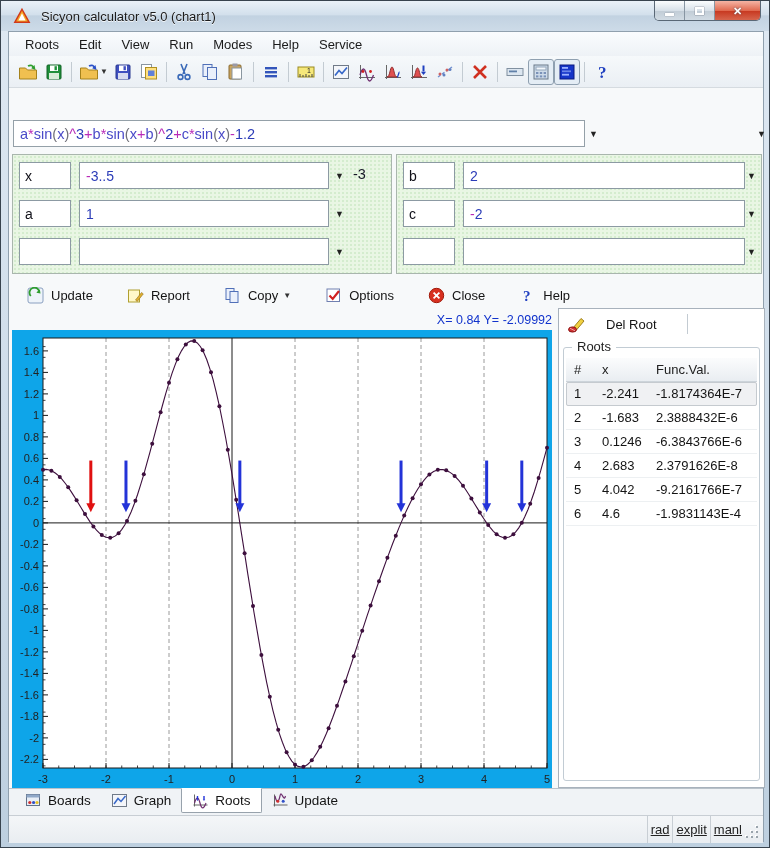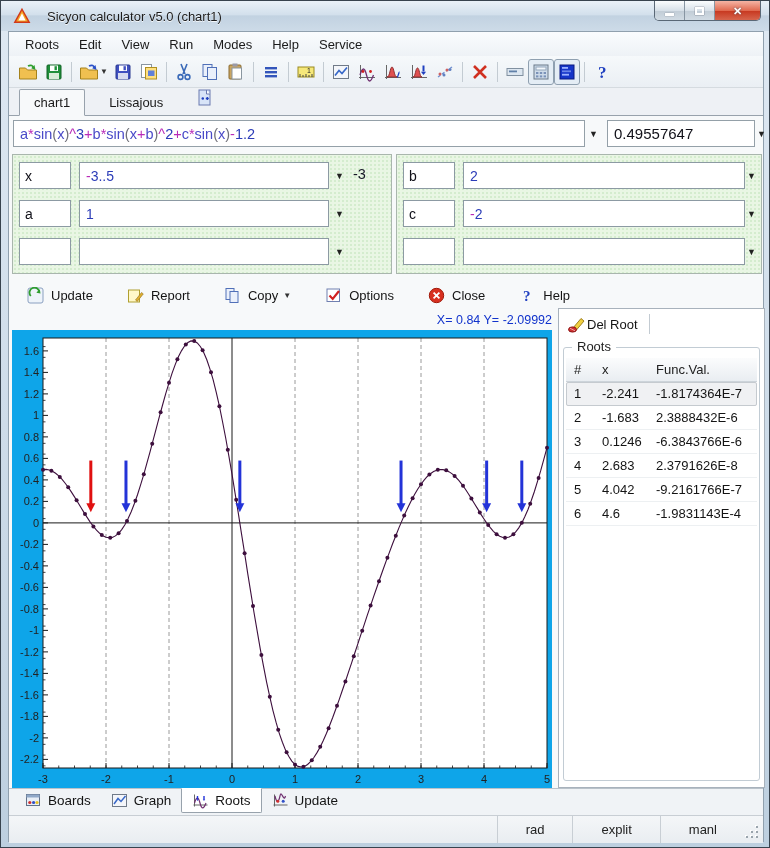--- a/index.html
+++ b/index.html
@@ -1,21 +1,21 @@
 <!DOCTYPE html>
 <html><head>
 <meta charset="utf-8">
 <style>
   html,body{margin:0;padding:0;background:#9aa8b6;font-family:"Liberation Sans",sans-serif;}
   *{box-sizing:border-box;}
   .window{position:relative;width:770px;height:848px;background:linear-gradient(#dfe9f3,#bdcfdf);border:1px solid #38434e;overflow:hidden;}
   .titlebar{position:absolute;left:0;top:0;width:100%;height:30px;display:flex;align-items:center;
     background:linear-gradient(#eaf1f8 0%,#d3e0ec 45%,#c2d2e1 50%,#cddbe8 100%);}
   .title-logo{margin-left:12px;width:18px;height:18px;}
-  .title-text{margin-left:16px;font-size:13px;color:#1c1c1c;text-shadow:0 1px 0 rgba(255,255,255,.8);}
+  .title-text{margin-left:10px;font-size:13px;color:#1c1c1c;text-shadow:0 1px 0 rgba(255,255,255,.8);}
   .win-btns{position:absolute;top:0;right:8px;display:flex;border:1px solid #5a6876;border-top:none;border-radius:0 0 5px 5px;overflow:hidden;height:20px;}
   .win-btn{width:30px;height:20px;display:flex;align-items:center;justify-content:center;
     background:linear-gradient(#fbfdfe,#d7e0e8 48%,#c2cdd7 52%,#d3dde5);border-right:1px solid #8795a2;
     color:#fff;font-size:11px;font-weight:bold;text-shadow:0 0 2px #445;}
   .win-btn.close{width:45px;border-right:none;background:linear-gradient(#f4b4a4,#e06a50 48%,#c83a22 52%,#d86a52);}
   .min-glyph{width:9px;height:3px;background:#fff;box-shadow:0 0 1px #334;margin-top:7px;}
   .max-glyph{width:9px;height:8px;border:2px solid #fff;box-shadow:0 0 1px #334;}
   .client{position:absolute;left:7px;top:30px;width:756px;height:811px;background:#f7f9fa;border:1px solid #90a0ae;}
 
   .menubar{position:absolute;left:0;top:0;width:100%;height:24px;display:flex;align-items:center;
@@ -64,38 +64,38 @@
   .abtn{display:flex;align-items:center;gap:7px;font-size:13px;color:#141414;margin-right:34px;}
   .abtn .acaret{font-size:8px;color:#333;margin-left:-2px;}
 
   .readout{position:absolute;left:0;top:281px;width:543px;text-align:right;font-size:12.5px;color:#1133cc;}
 
   .chart-wrap{position:absolute;left:3px;top:298px;width:540px;height:458px;background:#0ea5e9;}
 
   .syn-id{color:#4a4ac8;}.syn-op{color:#b82cb8;}.syn-num{color:#2b3cb8;}.syn-pa{color:#6f6f78;}
 
   .right-panel{position:absolute;left:549px;top:276px;width:207px;height:480px;background:#fff;border:1px solid #a8b2bc;}
-  .delroot-bar{position:absolute;left:0;top:0;width:100%;height:30px;display:flex;align-items:center;padding-left:8px;gap:1px;font-size:13px;color:#141414;}
+  .delroot-bar{position:absolute;left:0;top:0;width:100%;height:30px;display:flex;align-items:center;padding-left:8px;gap:20px;font-size:13px;color:#141414;}
   .delroot-sep{width:1px;height:20px;background:#c3cbd2;margin-left:10px;}
   .roots-group{position:absolute;left:4px;top:38px;right:4px;bottom:6px;border:1px solid #c2ccd4;border-radius:3px;}
   .roots-legend{position:absolute;left:8px;top:-9px;background:#fff;padding:0 5px;font-size:13px;color:#222;}
   .roots-table{position:absolute;left:2px;top:10px;right:2px;bottom:2px;overflow:hidden;font-size:13px;}
   .rt-header{position:relative;height:24px;background:linear-gradient(#fbfcfd,#e9edf1);border-bottom:1px solid #cdd4da;color:#222;}
   .rt-header span{position:absolute;top:4px;}
   .rt-row{position:relative;height:24px;border-bottom:1px solid #edf0f2;color:#141414;}
   .rt-row span{position:absolute;top:4px;}
   .rt-row.selected{background:#f0f1f3;outline:1px solid #c5cacf;outline-offset:-1px;border-radius:2px;}
   .c0{left:8px;}.c1{left:36px;}.c2{left:90px;}
 
   .bottom-tabs{position:absolute;left:0;top:756px;width:100%;height:27px;display:flex;align-items:flex-start;background:#f0f3f6;border-top:1px solid #b9c2ca;padding-left:6px;}
   .btab{display:flex;align-items:center;gap:6px;font-size:13.5px;color:#141414;padding:3px 10px;margin-top:0;}
   .btab.active{background:#fff;border:1px solid #98a2ac;border-top:1px solid #fff;margin-top:-1px;border-radius:0 0 2px 2px;}
 
   .statusbar{position:absolute;left:0;top:783px;width:100%;height:28px;background:linear-gradient(#f4f6f8,#e9edf1);border-top:1px solid #c8ced4;display:flex;align-items:center;justify-content:flex-end;font-size:13px;color:#222;}
-  .sb-cell{padding:4px 28px;border-left:1px solid #c8ced4;height:100%;display:flex;align-items:center;}
+  .sb-cell{padding:4px 3px;border-left:1px solid #c8ced4;height:100%;display:flex;align-items:center;text-decoration:underline;}
   .grip{width:13px;height:13px;margin:8px 3px 0 2px;position:relative;}
   .grip i{position:absolute;width:2px;height:2px;background:#9aa4ad;box-shadow:-1px -1px 0 #fff;}
 </style>
 </head>
 <body>
 
 <div class="window">
   <div class="titlebar">
     <svg class="title-logo" viewBox="0 0 20 20">
       <path d="M10 2.5L18 17H2z" fill="#f5a623" stroke="#d0391b" stroke-width="1.6"></path>
@@ -279,30 +279,20 @@
           </svg>
         </div>
       <div class="tsep"></div>
       <div class="tbtn">
           <svg width="20" height="20" viewBox="0 0 20 20">
             <text x="6" y="16" font-size="17" font-weight="bold" fill="#2040c0" font-family="Liberation Serif,serif">?</text>
           </svg>
         </div>
     </div>
 
-    <div class="tabbar">
-      <div class="tab active">chart1</div>
-      <div class="tab">Lissajous</div>
-      <div class="newtab"><svg width="19" height="19" viewBox="0 0 19 19">
-            <rect x="4" y="2" width="11" height="15" fill="#d8e4f8" stroke="#6a7ab0"></rect>
-            <path d="M11.5 2v4h3.5" fill="#fff" stroke="#6a7ab0"></path>
-            <path d="M6.5 10.5l2.5 0M7.8 9.2v2.6" stroke="#2040c0" stroke-width="1.3"></path>
-            <path d="M10.8 10.5h3M12.3 9v3" stroke="#2040c0" stroke-width="1.3"></path>
-          </svg></div>
-    </div>
 
     <div class="formula-row">
       <div class="combo f-combo">
           <span class="syn-id">a</span>
           <span class="syn-op">*</span>
           <span class="syn-id">sin</span>
           <span class="syn-pa">(</span>
           <span class="syn-id">x</span>
           <span class="syn-pa">)</span>
           <span class="syn-op">^</span>
@@ -322,21 +312,20 @@
           <span class="syn-id">c</span>
           <span class="syn-op">*</span>
           <span class="syn-id">sin</span>
           <span class="syn-pa">(</span>
           <span class="syn-id">x</span>
           <span class="syn-pa">)</span>
           <span class="syn-op">-</span>
           <span class="syn-num">1.2</span>
         </div>
       <span class="dd f-dd">▼</span>
-      <div class="combo r-combo">0.49557647</div>
       <span class="dd r-dd">▼</span>
     </div>
 
     <div class="vars">
       <div class="groupbox gb-left">
         <div class="var-row" style="top:7px;">
           <div class="var-name">x</div>
           <div class="var-val">
               <span class="syn-op">-</span>
               <span class="syn-num">3..5</span>

